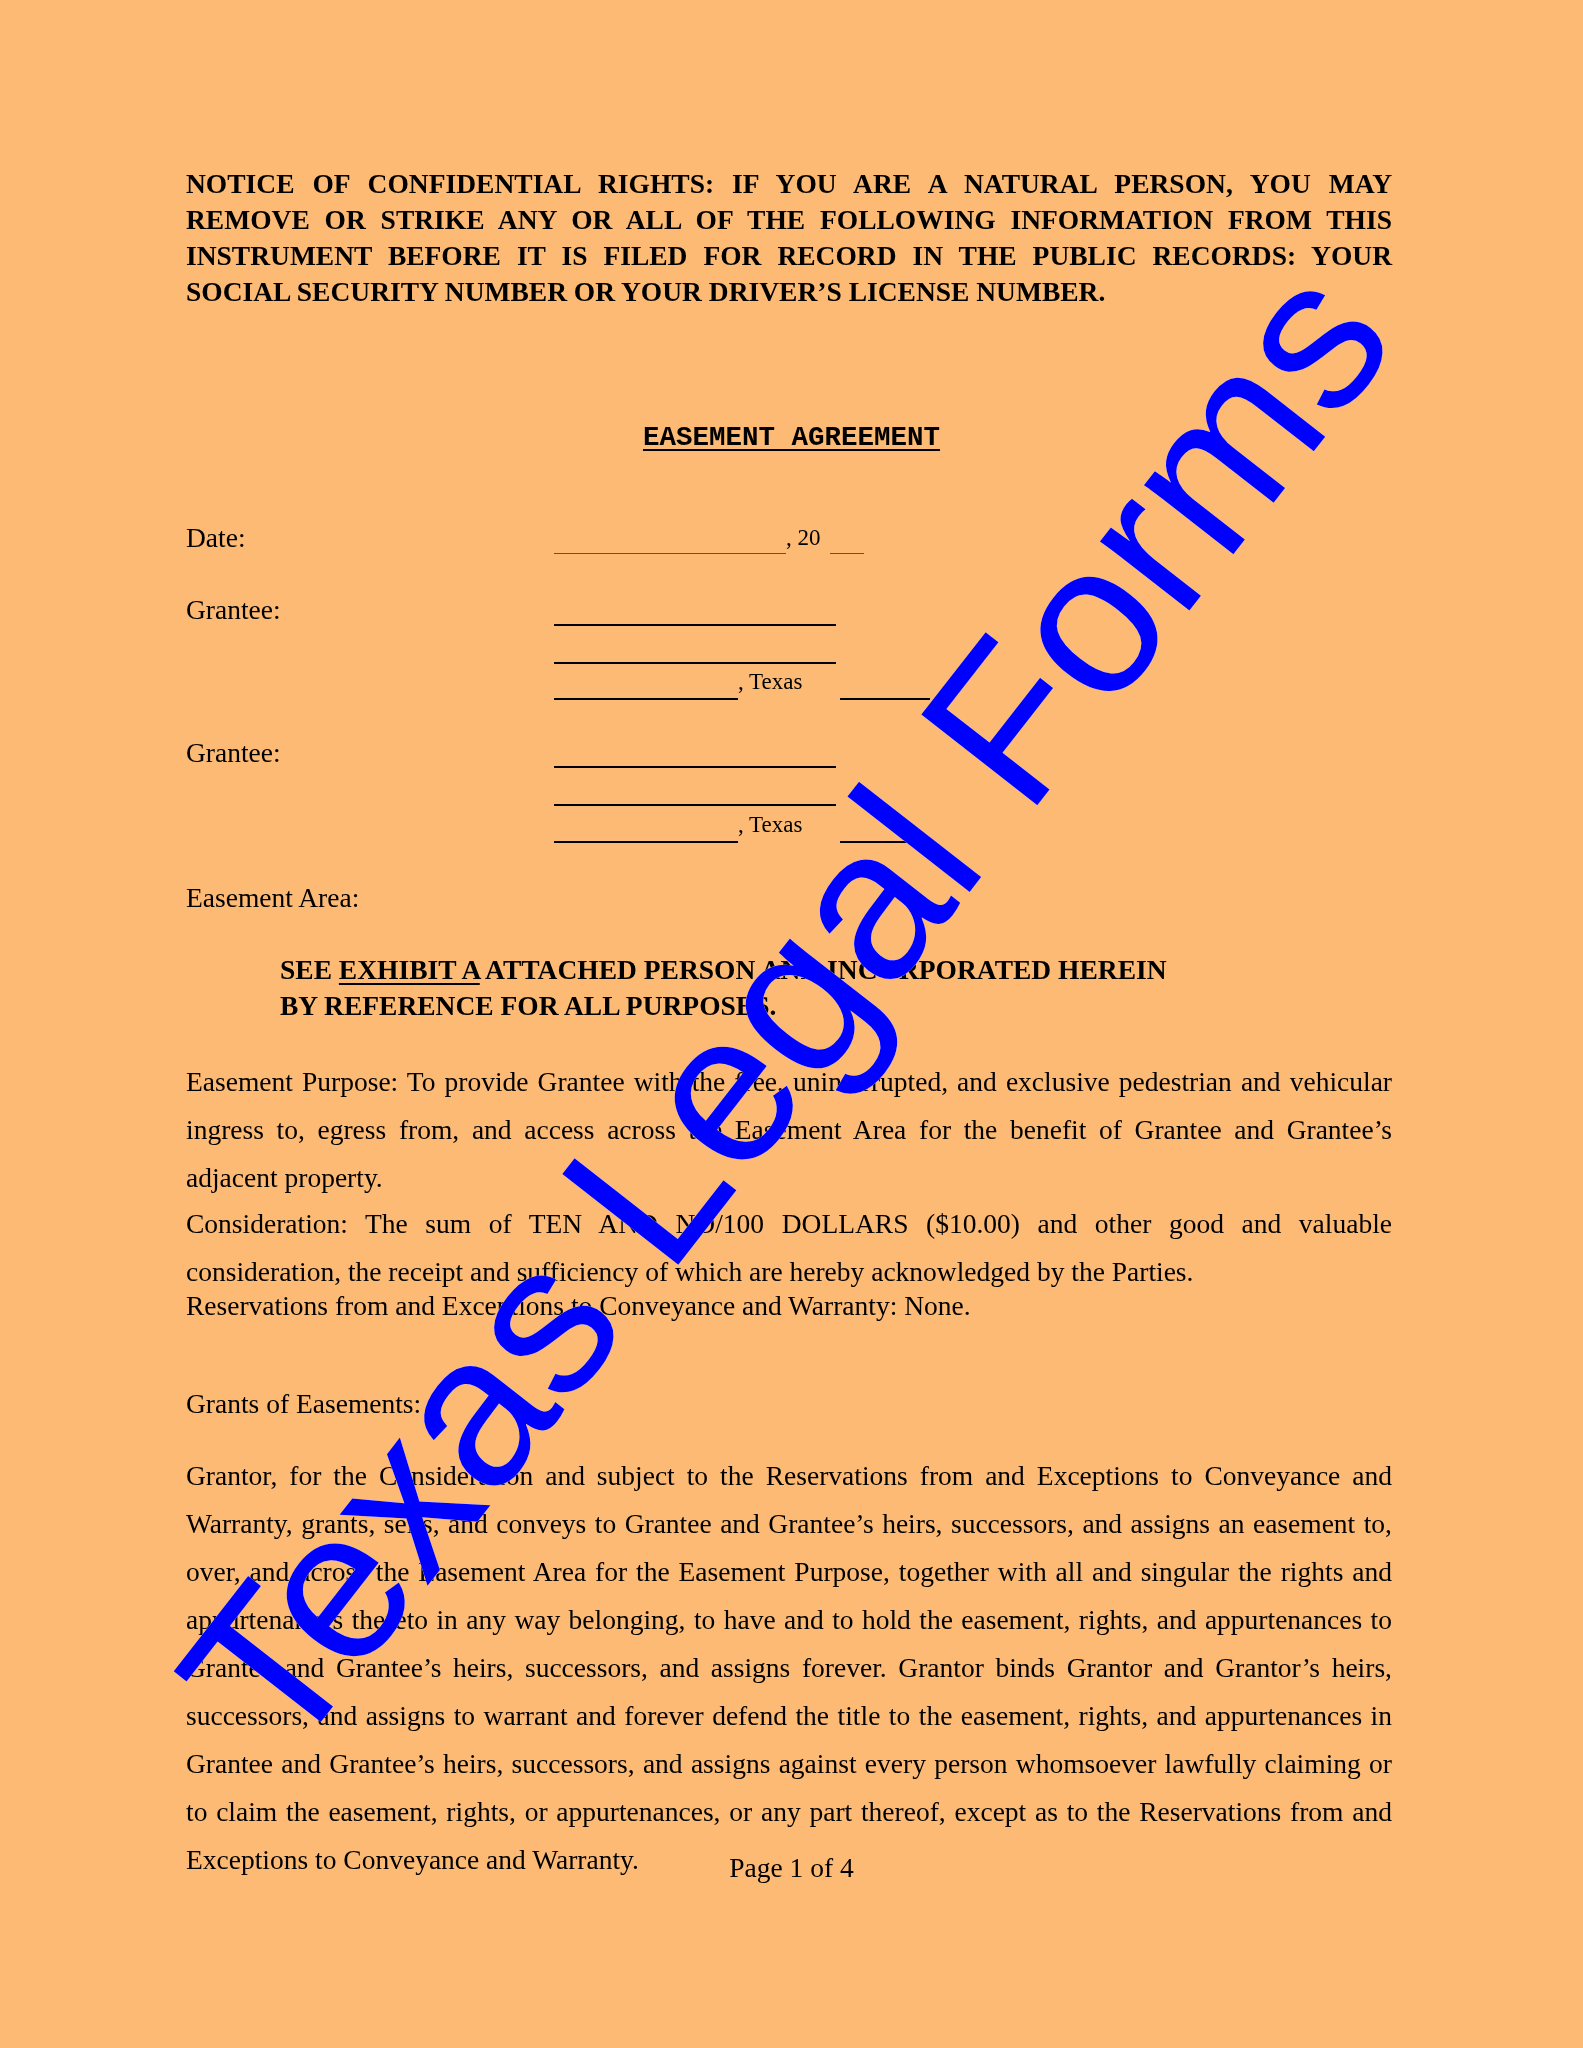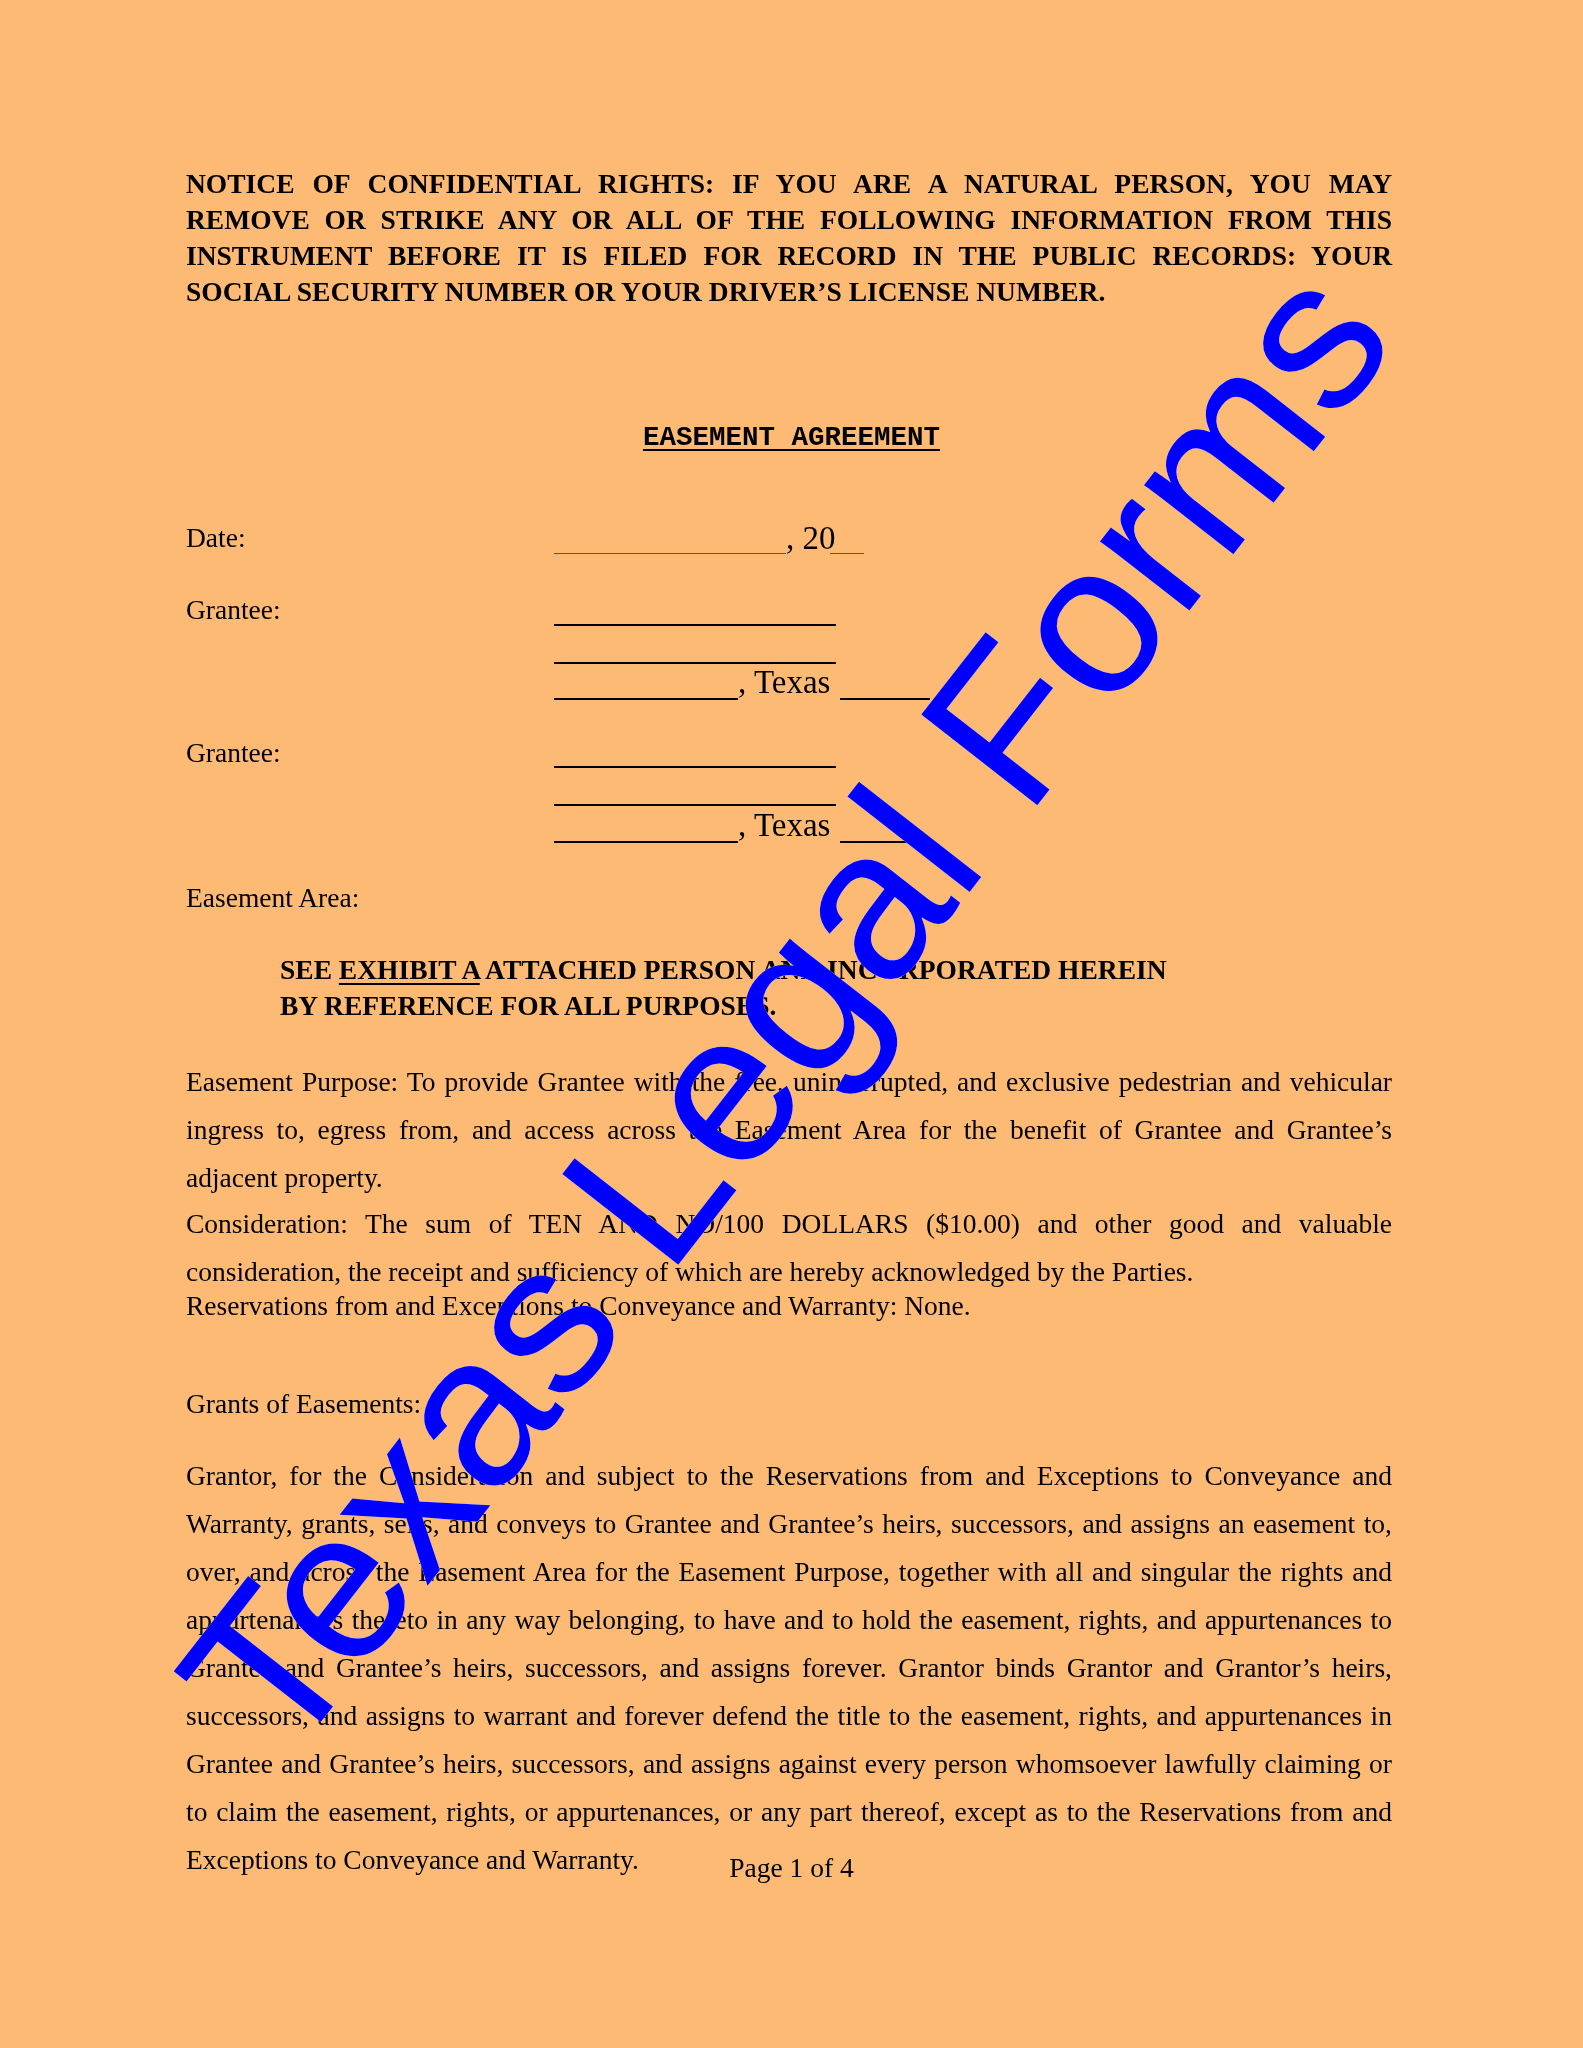--- a/index.html
+++ b/index.html
@@ -8,21 +8,21 @@
   .page { position: absolute; left: 0; top: 0; width: 1583px; height: 2048px; background: #fdba74; }
   .notice { position: absolute; left: 186px; top: 166px; width: 1206px;
             font-weight: bold; font-size: 27.5px; line-height: 36px; text-align: justify;
             text-align-last: left; }
   .title { position: absolute; left: 0; width: 1583px; top: 418px; text-align: center;
            font-weight: bold; font-size: 27.5px; line-height: 36px; }
   .title span { text-decoration: underline; text-decoration-thickness: 2px; text-underline-offset: 4px; font-family: Liberation Mono, monospace; }
   .field-label { position: absolute; left: 186px; font-size: 27.5px; line-height: 36px; }
   .line { position: absolute; height: 0; border-bottom: 2px solid #000; }
   .line.thin { border-bottom: 1px solid #555; }
-  .inline-text { position: absolute; font-size: 33px; line-height: 36px; }
+  .inline-text { position: absolute; font-size: 23px; line-height: 36px; }
   .exhibit { position: absolute; left: 280px; top: 952px; width: 1100px;
              font-weight: bold; font-size: 27.5px; line-height: 36px; }
   .exhibit u { text-decoration-thickness: 2px; text-underline-offset: 4px; }
   .para { position: absolute; left: 186px; width: 1206px; font-size: 27.5px; line-height: 48px;
           text-align: justify; }
   .para.last-left { text-align-last: left; }
   .footer { position: absolute; left: 0; width: 1583px; top: 1812px; text-align: center;
             font-size: 27.5px; line-height: 36px; margin-top: 38px; }
   .watermark { position: absolute; left: 785px; top: 1008px; transform: translate(-50%, -50%) rotate(-52deg);
                font-family: "Liberation Sans", "DejaVu Sans", sans-serif; font-size: 214px;

